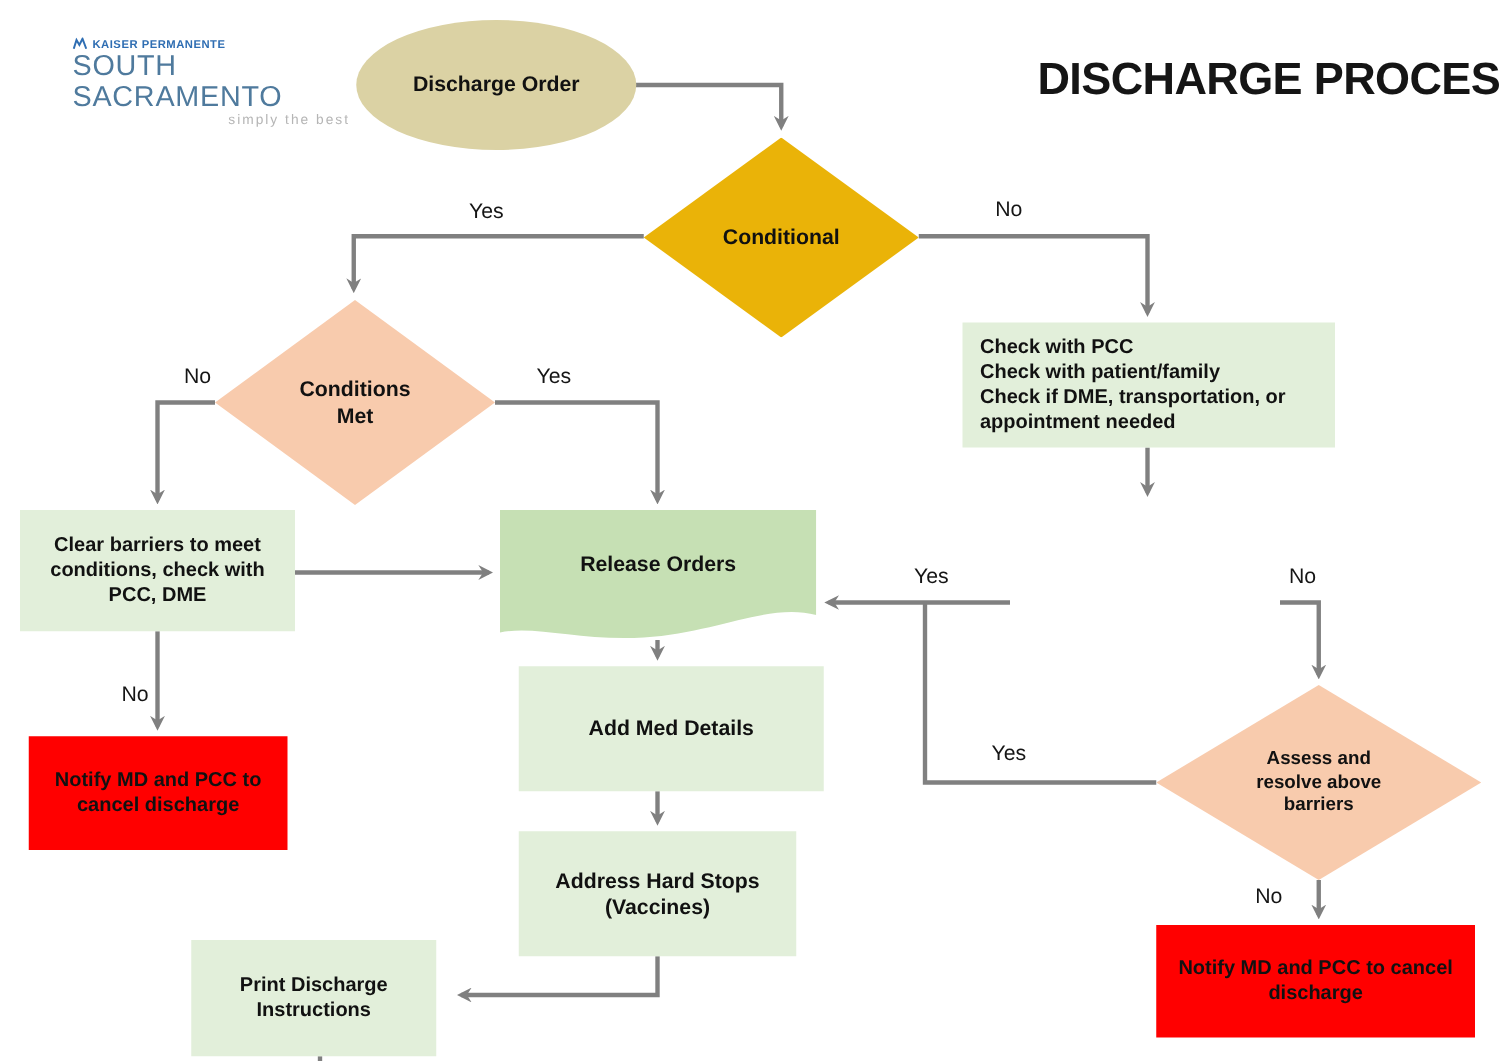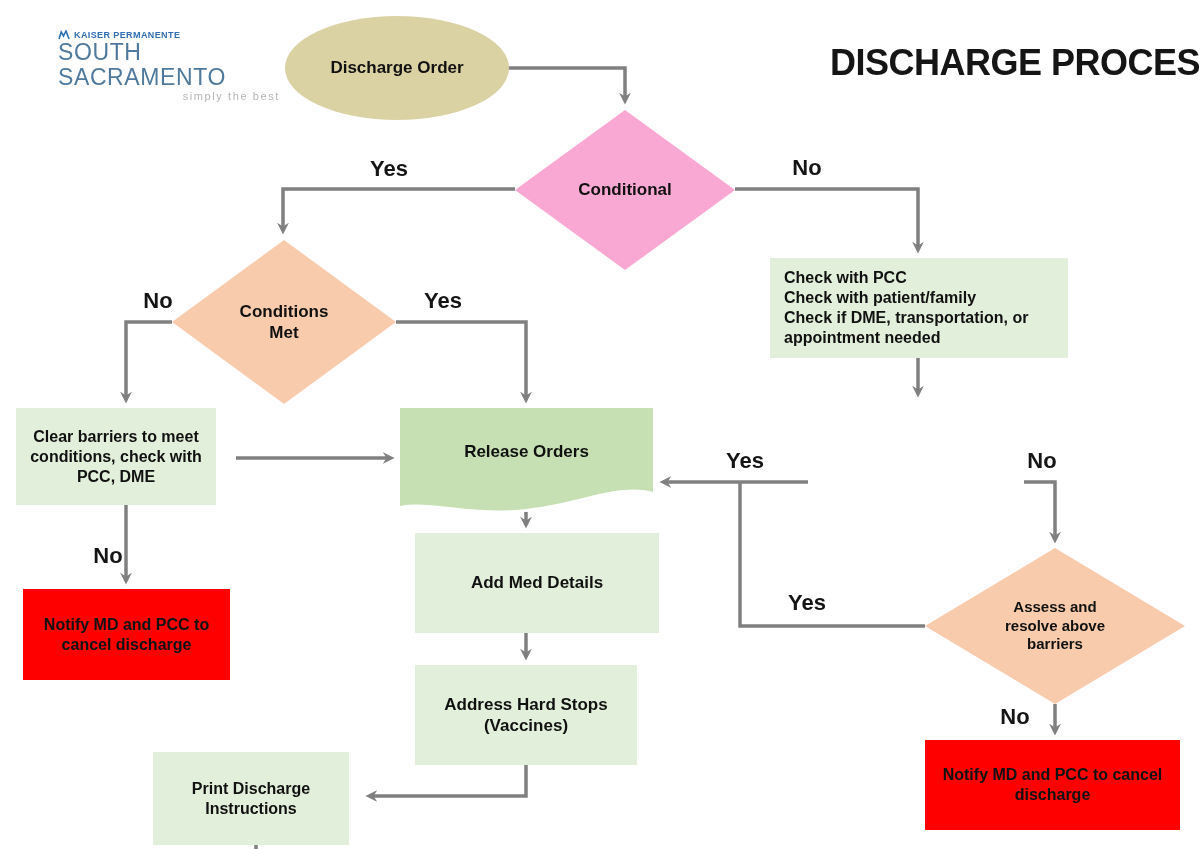--- a/index.html
+++ b/index.html
@@ -16,46 +16,46 @@
   
   .page-title{position:absolute;left:790px;top:42px;font-size:36px;font-weight:bold;
     letter-spacing:-.5px;white-space:nowrap;color:#151515;margin-left:40px;}
   
   .node{position:absolute;display:flex;align-items:center;justify-content:center;
     text-align:center;font-weight:bold;line-height:1.25;}
   .preline{white-space:pre-line;}
   .ellipse{left:285px;top:16px;width:224px;height:104px;border-radius:50%;
     background:#dbd2a4;font-size:17px;}
   .diamond{clip-path:polygon(50% 0,100% 50%,50% 100%,0 50%);}
-  .d-conditional{left:515px;top:110px;width:220px;height:160px;background:#f9a8d4;font-size:17px;}
+  .d-conditional{left:515px;top:110px;width:220px;height:160px;background:#eab308;font-size:17px;}
   .d-conditions-met{left:172px;top:240px;width:224px;height:164px;background:#f8cbad;font-size:17px;}
   .d-cleared{left:808px;top:402px;width:216px;height:160px;background:#f8cbad;font-size:17px;}
   .d-assess{left:925px;top:548px;width:260px;height:156px;background:#f8cbad;font-size:15px;}
   .d-assess .inner{width:125px;}
   .rect{background:#e2efda;font-size:16px;}
   .b-check{left:770px;top:258px;width:298px;height:100px;justify-content:flex-start;
     text-align:left;padding:0 14px;box-sizing:border-box;font-size:16px;}
-  .b-clear{left:16px;top:408px;width:200px;height:97px;padding:0 10px;box-sizing:border-box;}
+  .b-clear{left:16px;top:408px;width:220px;height:97px;padding:0 10px;box-sizing:border-box;}
   .b-addmed{left:415px;top:533px;width:244px;height:100px;font-size:17px;}
   .b-hardstops{left:415px;top:665px;width:222px;height:100px;font-size:17px;}
   .b-print{left:153px;top:752px;width:196px;height:93px;}
   .red{background:#ff0000;font-size:16px;}
   .b-red-left{left:23px;top:589px;width:207px;height:91px;padding:0 8px;box-sizing:border-box;}
   .b-red-right{left:925px;top:740px;width:255px;height:90px;padding:0 14px;box-sizing:border-box;}
   
   .doc{position:absolute;left:400px;top:408px;width:253px;height:112px;}
   .doc svg{position:absolute;left:0;top:0;}
   .doc .doc-label{position:absolute;left:0;top:0;width:253px;height:88px;display:flex;
     align-items:center;justify-content:center;font-weight:bold;font-size:17px;}
   
   .connectors{position:absolute;left:0;top:0;pointer-events:none;}
   .connectors polyline{fill:none;stroke:#808080;stroke-width:3.5;}
   
-  .edge-label{position:absolute;transform:translate(-50%,-50%);font-weight:bold;
-    font-size:22px;color:#151515;white-space:nowrap;}
+  .edge-label{position:absolute;transform:translate(-50%,-50%);font-weight:normal;
+    font-size:17px;color:#151515;white-space:nowrap;}
 </style>
 </head>
 <body>
 
 <div class="canvas">
 
   <div class="logo">
     <div class="logo-brand">
       <svg width="12" height="10" viewBox="0 0 12 10">
         <path d="M1 9 L3.2 2 L5.5 6 L8 1 L11 9" stroke="#2f6eb3" stroke-width="1.6" fill="none"></path>

